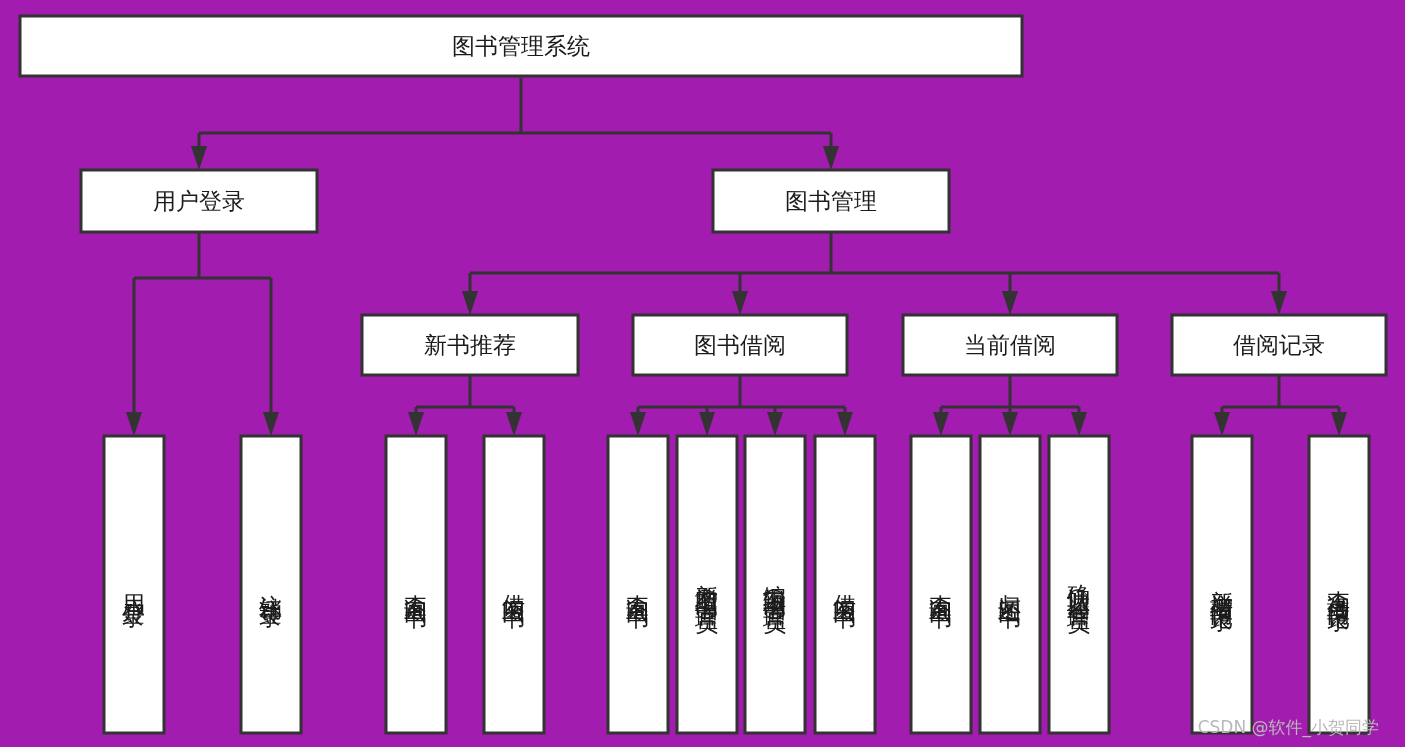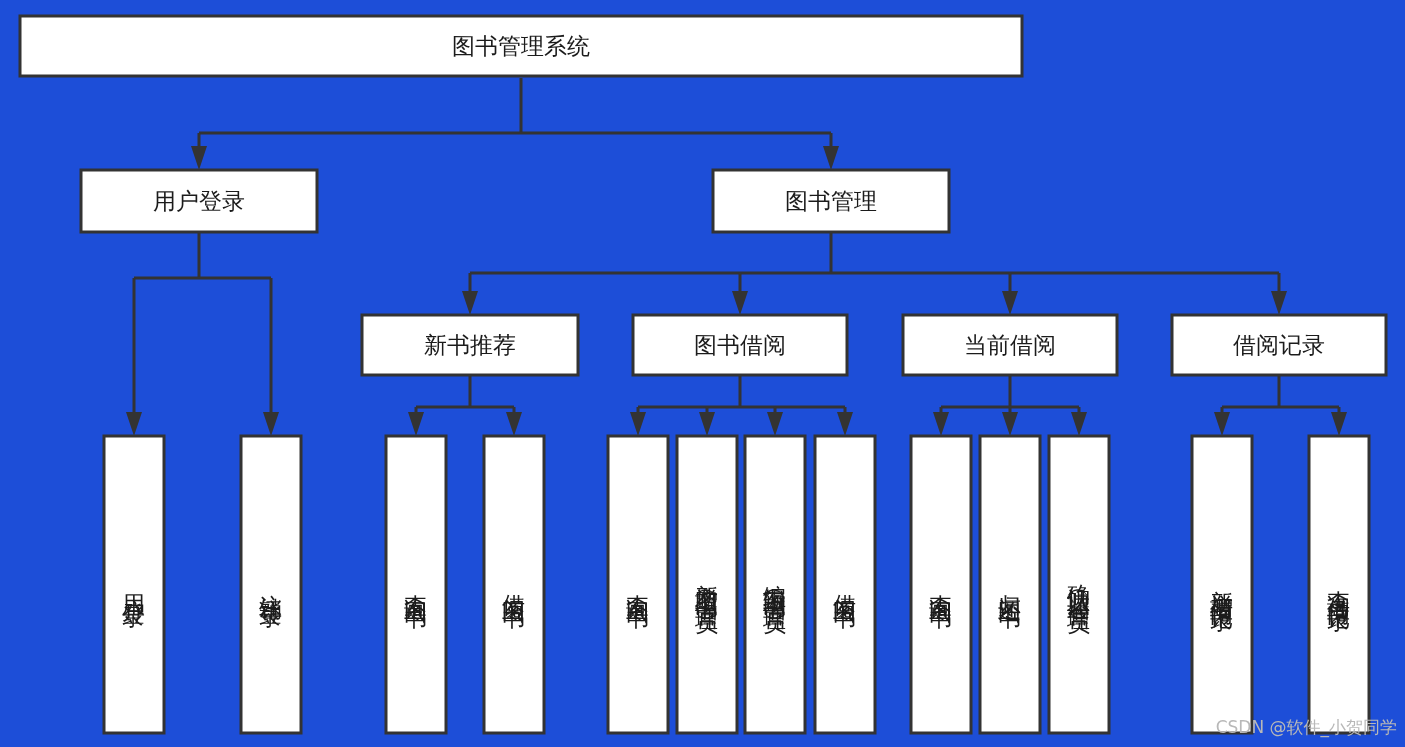--- a/index.html
+++ b/index.html
@@ -10,21 +10,21 @@
   body {
     width: 1405px;
     height: 747px;
     font-family: "DejaVu Sans", "Liberation Sans", sans-serif;
     overflow: hidden;
   }
   #diagram-root {
     position: relative;
     width: 1405px;
     height: 747px;
-    background: #1d4ed8;
+    background: #a21caf;
   }
   svg#tree-svg {
     position: absolute;
     left: 0;
     top: 0;
     width: 1405px;
     height: 747px;
   }
   .node-box {
     fill: #ffffff;
@@ -53,21 +53,21 @@
     font-size: 23px;
     fill: #1b1b1b;
     writing-mode: vertical-rl;
     text-orientation: upright;
     letter-spacing: 4px;
     dominant-baseline: central;
     text-anchor: middle;
   }
   .watermark {
     position: absolute;
-    right: 8px;
+    right: 26px;
     bottom: 8px;
     font-family: "DejaVu Sans", "Liberation Sans", sans-serif;
     font-size: 17px;
     color: #b8b8b8;
     white-space: nowrap;
     pointer-events: none;
     user-select: none;
   }
 </style>
 </head>

